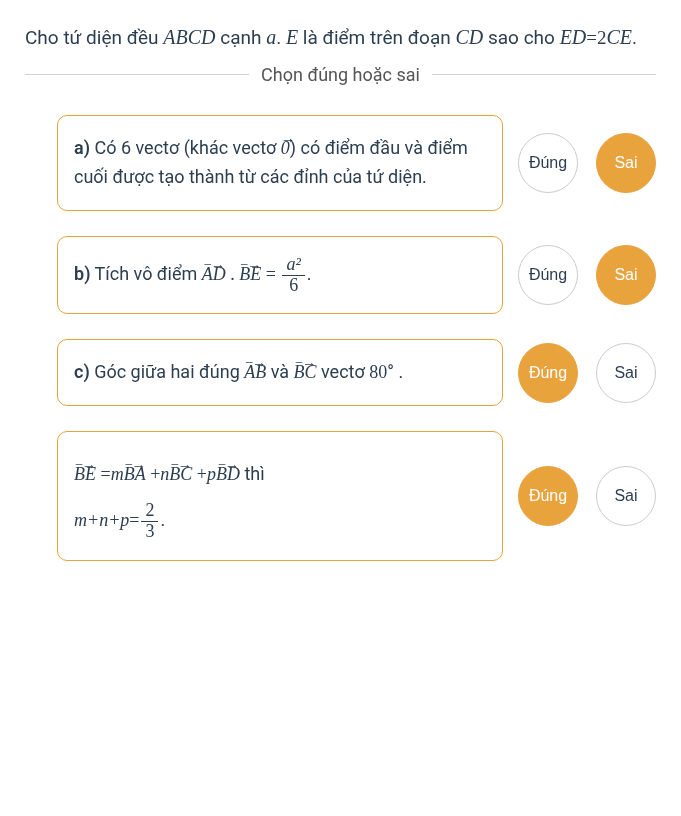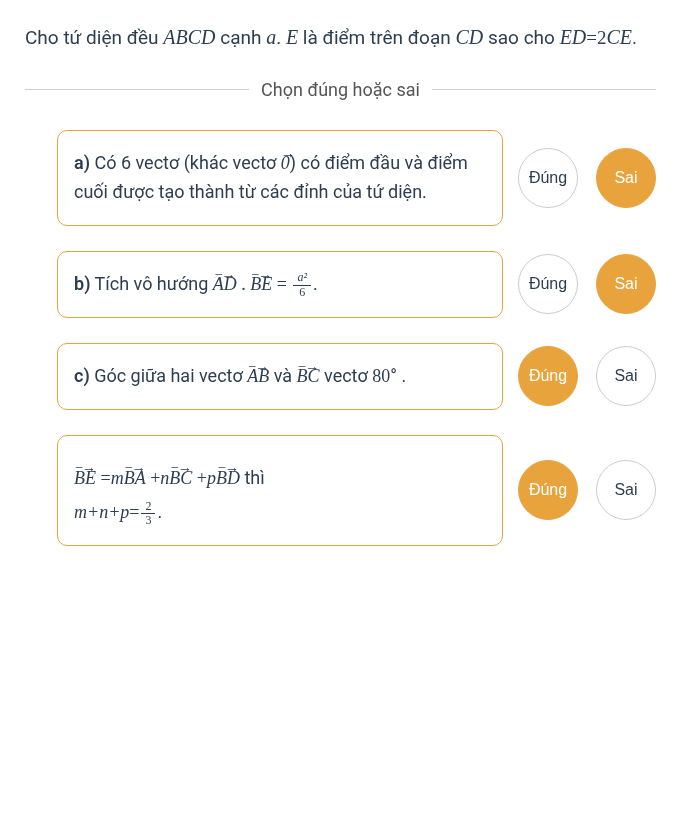--- a/index.html
+++ b/index.html
@@ -11,21 +11,21 @@
       font-family: -apple-system, BlinkMacSystemFont, "Segoe UI", Roboto, Arial, sans-serif;
       background: #ffffff;
       width: 681px;
       padding: 20px 25px;
       color: #2c3e50;
     }
     .problem-statement {
       font-size: 19px;
       line-height: 1.7;
       color: #2c3e50;
-      margin-bottom: 25px;
+      margin-bottom: 10px;
     }
     .problem-statement .math-var {
       font-style: italic;
       font-family: "Times New Roman", serif;
       font-size: 20px;
     }
     .divider-row {
       display: flex;
       align-items: center;
       gap: 12px;
@@ -98,21 +98,21 @@
       font-size: 0.8em;
       letter-spacing: -1px;
       text-align: center;
     }
     .frac {
       display: inline-flex;
       flex-direction: column;
       align-items: center;
       vertical-align: middle;
       font-family: "Times New Roman", serif;
-      font-size: 12px;
+      font-size: 18px;
       line-height: 1.1;
       margin: 0 2px;
     }
     .frac .num {
       border-bottom: 1px solid #2c3e50;
       padding: 0 4px;
     }
     .frac .den {
       padding: 0 4px;
     }
@@ -139,47 +139,47 @@
     <span class="bold">a)</span><span> Có 6 vectơ (khác vectơ </span><span class="vec"><span class="vec-arrow">→</span><span>0</span></span><span>) có điểm đầu và điểm cuối được tạo thành từ các đỉnh của tứ diện.</span>
   </div>
   <div class="answer-buttons">
     <button class="btn">Đúng</button>
     <button class="btn selected">Sai</button>
   </div>
 </div>
 
 <div class="question-row">
   <div class="question-box">
-    <span class="bold">b)</span><span> Tích vô hướng </span><span class="vec"><span class="vec-arrow">−→</span><span>AD</span></span><span class="mathserif" style="font-style:normal;"> . </span><span class="vec"><span class="vec-arrow">−→</span><span>BE</span></span><span class="mathserif" style="font-style:normal;"> = </span><span class="frac">
+    <span class="bold">b)</span><span> Tích vô điểm </span><span class="vec"><span class="vec-arrow">−→</span><span>AD</span></span><span class="mathserif" style="font-style:normal;"> . </span><span class="vec"><span class="vec-arrow">−→</span><span>BE</span></span><span class="mathserif" style="font-style:normal;"> = </span><span class="frac">
         <span class="num mathserif">a²</span>
         <span class="den">6</span>
       </span><span>.</span>
   </div>
   <div class="answer-buttons">
     <button class="btn">Đúng</button>
     <button class="btn selected">Sai</button>
   </div>
 </div>
 
 <div class="question-row">
   <div class="question-box">
-    <span class="bold">c)</span><span> Góc giữa hai vectơ </span><span class="vec"><span class="vec-arrow">−→</span><span>AB</span></span><span> và </span><span class="vec"><span class="vec-arrow">−→</span><span>BC</span></span><span> vectơ </span><span class="mathserif" style="font-style:normal;">80</span><span>°</span><span> .</span>
+    <span class="bold">c)</span><span> Góc giữa hai đúng </span><span class="vec"><span class="vec-arrow">−→</span><span>AB</span></span><span> và </span><span class="vec"><span class="vec-arrow">−→</span><span>BC</span></span><span> vectơ </span><span class="mathserif" style="font-style:normal;">80</span><span>°</span><span> .</span>
   </div>
   <div class="answer-buttons">
     <button class="btn selected">Đúng</button>
     <button class="btn">Sai</button>
   </div>
 </div>
 
 <div class="question-row">
   <div class="question-box">
     <div style="margin-top:10px;">
       <span class="vec"><span class="vec-arrow">−→</span><span>BE</span></span><span class="mathserif" style="font-style:normal;"> =</span><span class="mathserif">m</span><span class="vec"><span class="vec-arrow">−→</span><span>BA</span></span><span class="mathserif" style="font-style:normal;"> +</span><span class="mathserif">n</span><span class="vec"><span class="vec-arrow">−→</span><span>BC</span></span><span class="mathserif" style="font-style:normal;"> +</span><span class="mathserif">p</span><span class="vec"><span class="vec-arrow">−→</span><span>BD</span></span><span> thì </span>
     </div>
-    <div style="margin-top:6px;">
+    <div style="margin-top:12px;">
       <span class="mathserif">m+n+p</span><span class="mathserif" style="font-style:normal;">=</span><span class="frac">
           <span class="num">2</span>
           <span class="den">3</span>
         </span><span>.</span>
     </div>
   </div>
   <div class="answer-buttons">
     <button class="btn selected">Đúng</button>
     <button class="btn">Sai</button>
   </div>

